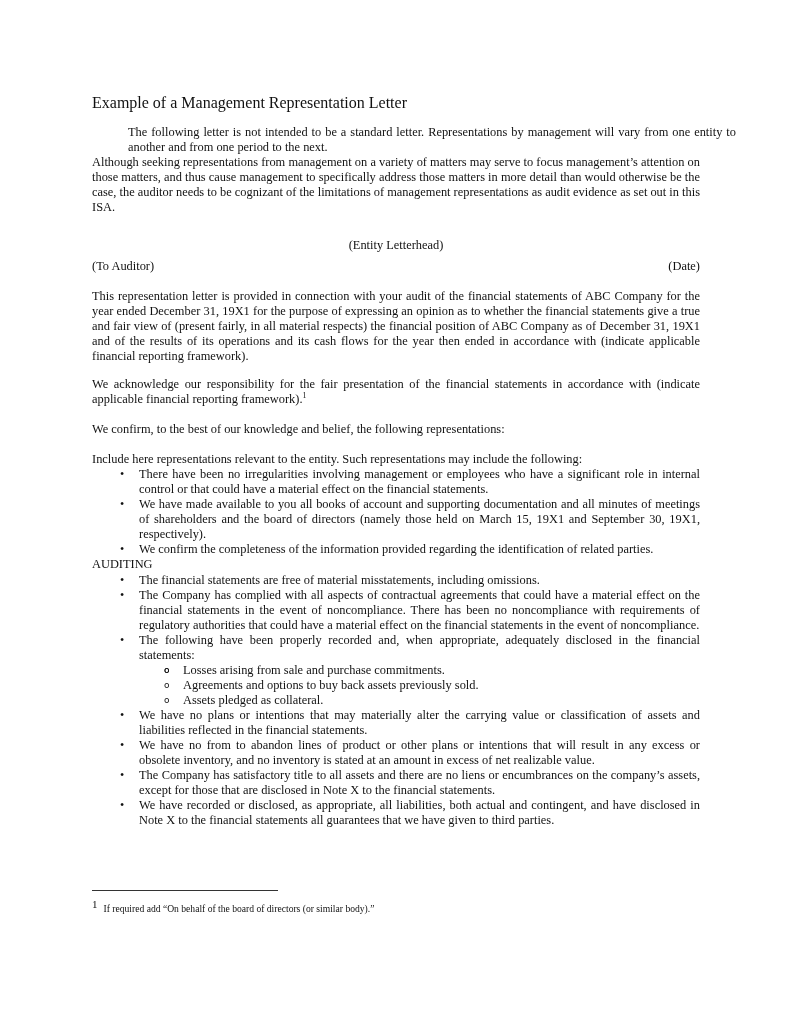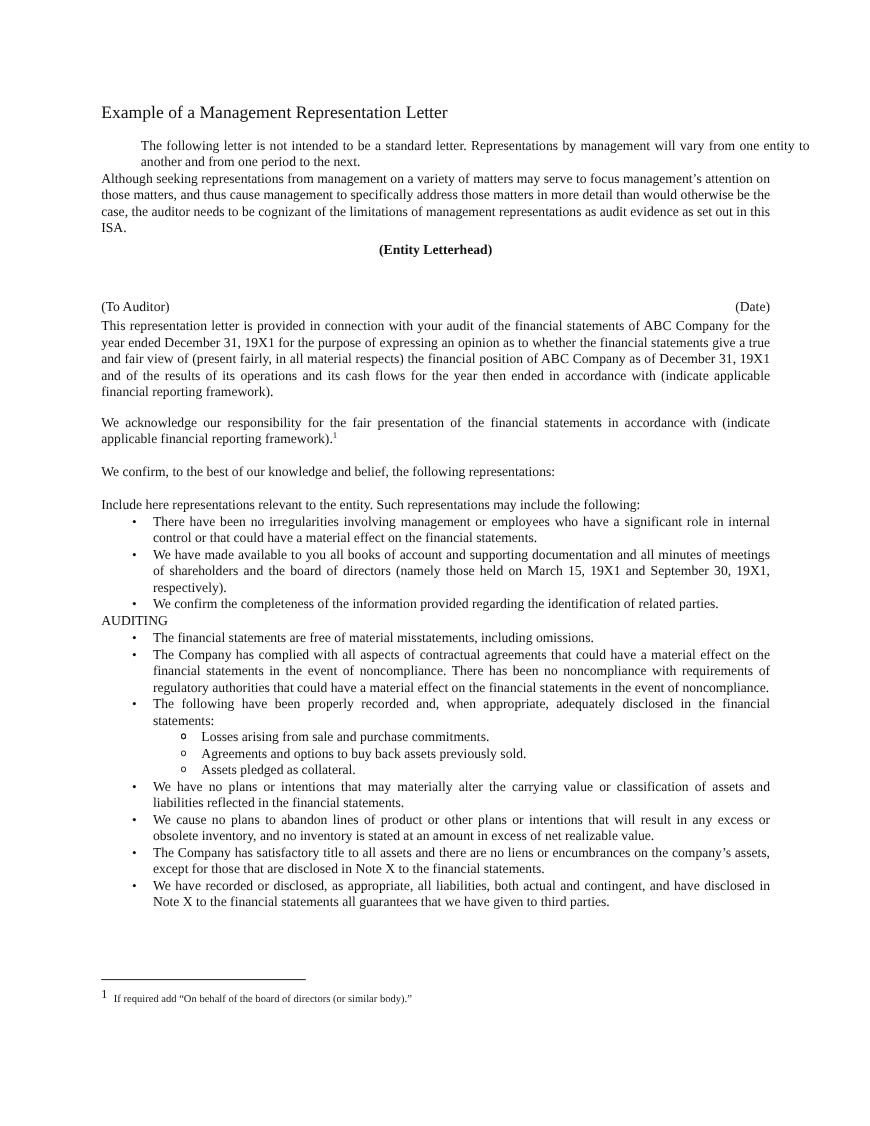--- a/index.html
+++ b/index.html
@@ -34,23 +34,23 @@
 </head>
 <body>
 
 <div class="page">
 
   <div class="title">Example of a Management Representation Letter</div>
 
   <div class="p p-last-left" style="top:125px;margin-left:36px;">The following letter is not intended to be a standard letter. Representations by management will vary from one entity to another and from one period to the next.</div>
   <div class="p p-last-left" style="top:155px;">Although seeking representations from management on a variety of matters may serve to focus management’s attention on those matters, and thus cause management to specifically address those matters in more detail than would otherwise be the case, the auditor needs to be cognizant of the limitations of management representations as audit evidence as set out in this ISA.</div>
 
-  <div class="center" style="top:220px;font-weight:bold;">(Entity Letterhead)</div>
+  <div class="center" style="top:238px;">(Entity Letterhead)</div>
 
-  <div class="row" style="top:272px;justify-content:space-between;">
+  <div class="row" style="top:259px;justify-content:space-between;">
     <span>(To Auditor)</span>
     <span>(Date)</span>
   </div>
 
   <div class="p p-last-left" style="top:289px;">This representation letter is provided in connection with your audit of the financial statements of ABC Company for the year ended December 31, 19X1 for the purpose of expressing an opinion as to whether the financial statements give a true and fair view of (present fairly, in all material respects) the financial position of ABC Company as of December 31, 19X1 and of the results of its operations and its cash flows for the year then ended in accordance with (indicate applicable financial reporting framework).</div>
 
   <div class="p p-last-left" style="top:377px;"><span>We acknowledge our responsibility for the fair presentation of the financial statements in accordance with (indicate applicable financial reporting framework).</span><sup>1</sup></div>
 
   <div class="p" style="top:422px;">We confirm, to the best of our knowledge and belief, the following representations:</div>
 
@@ -69,21 +69,21 @@
     <li><span class="mk">•</span><span>The Company has complied with all aspects of contractual agreements that could have a material effect on the financial statements in the event of noncompliance. There has been no noncompliance with requirements of regulatory authorities that could have a material effect on the financial statements in the event of noncompliance.</span></li>
     <li><span class="mk">•</span><span>The following have been properly recorded and, when appropriate, adequately disclosed in the financial statements:</span>
       <ul class="sub">
         <li><span class="mk">o</span></li>
         <li><span class="mk">o</span><span>Losses arising from sale and purchase commitments.</span></li>
         <li><span class="mk">o</span><span>Agreements and options to buy back assets previously sold.</span></li>
         <li><span class="mk">o</span><span>Assets pledged as collateral.</span></li>
       </ul>
     </li>
     <li><span class="mk">•</span><span>We have no plans or intentions that may materially alter the carrying value or classification of assets and liabilities reflected in the financial statements.</span></li>
-    <li><span class="mk">•</span><span>We cause no plans to abandon lines of product or other plans or intentions that will result in any excess or obsolete inventory, and no inventory is stated at an amount in excess of net realizable value.</span></li>
+    <li><span class="mk">•</span><span>We have no from to abandon lines of product or other plans or intentions that will result in any excess or obsolete inventory, and no inventory is stated at an amount in excess of net realizable value.</span></li>
     <li><span class="mk">•</span><span>The Company has satisfactory title to all assets and there are no liens or encumbrances on the company’s assets, except for those that are disclosed in Note X to the financial statements.</span></li>
     <li><span class="mk">•</span><span>We have recorded or disclosed, as appropriate, all liabilities, both actual and contingent, and have disclosed in Note X to the financial statements all guarantees that we have given to third parties.</span></li>
   </ul>
 </div>
 
 <div class="fn-rule"></div>
 <div class="fn">
   <span class="num">1</span><span>If required add “On behalf of the board of directors (or similar body).”</span>
 </div>
 

